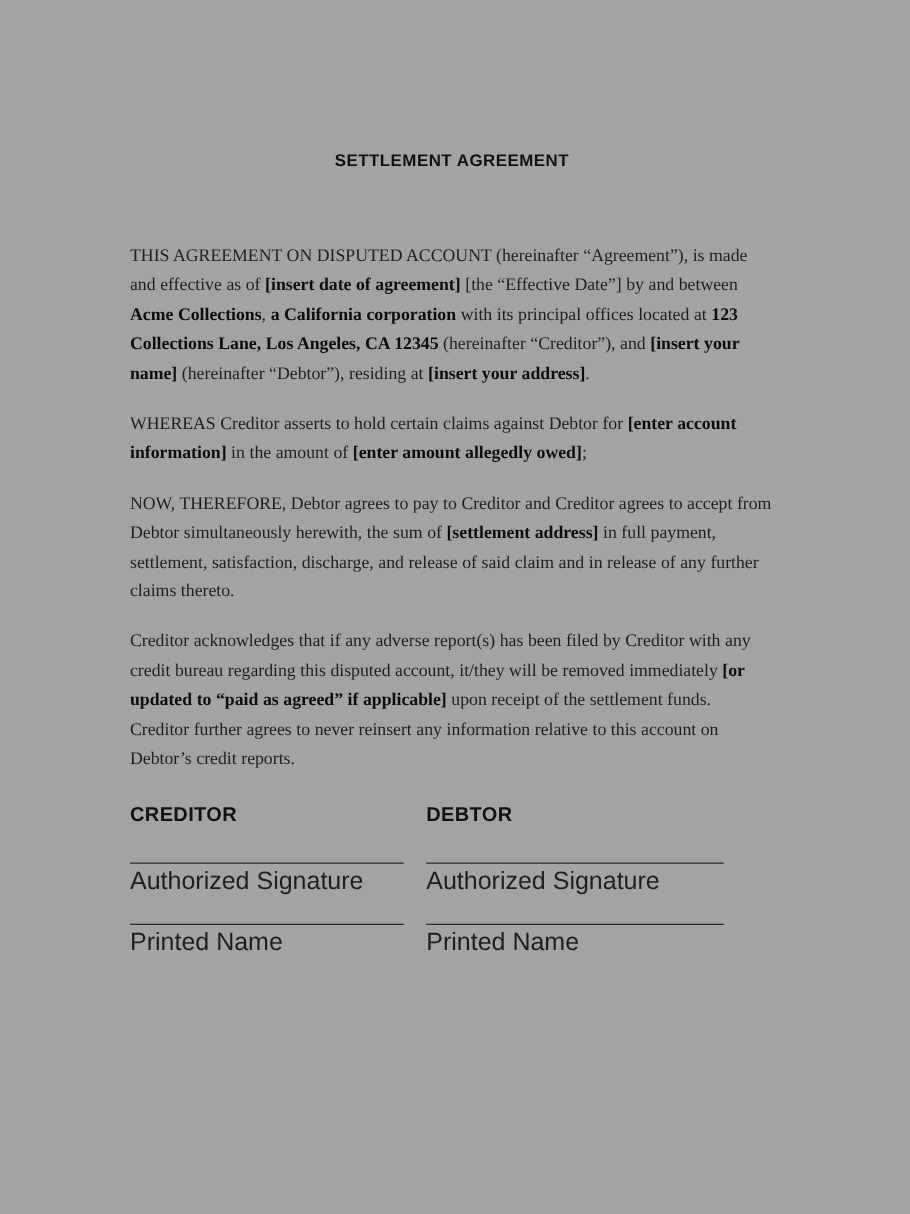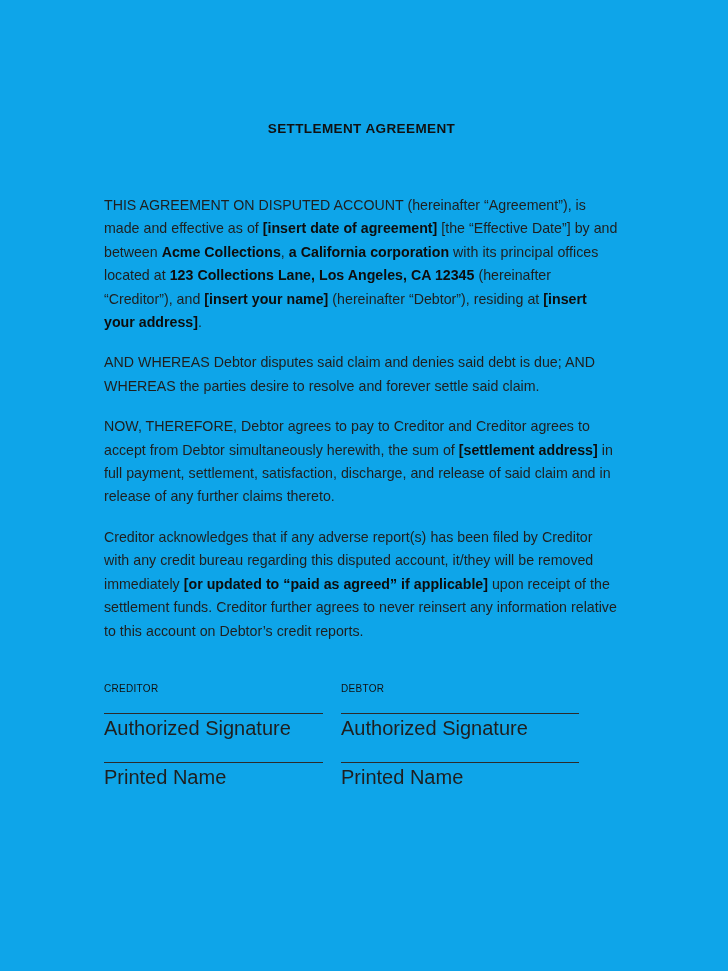--- a/index.html
+++ b/index.html
@@ -14,21 +14,21 @@
     font-family: "Liberation Sans", sans-serif;
     color: #1a1a1a;
     -webkit-font-smoothing: antialiased;
     overflow: hidden;
   }
 
   .page {
     position: relative;
     width: 728px;
     height: 971px;
-    background: #0ea5e9;
+    background: #a3a3a3;
     box-sizing: border-box;
   }
 
   .content {
     position: absolute;
     left: 104px;
     top: 0;
     width: 515px;
   }
 
@@ -38,20 +38,21 @@
     font-weight: bold;
     letter-spacing: 0.4px;
     color: #111111;
     margin: 0;
     padding-top: 121px;
     padding-bottom: 0;
   }
 
   .body-block {
     margin-top: 58px;
+    font-family: Liberation Serif, serif;
   }
 
   p.para {
     font-size: 14.2px;
     line-height: 23.4px;
     margin: 0 0 17px 0;
     color: #1f1f1f;
     text-align: left;
     word-spacing: 0.1px;
   }
@@ -71,23 +72,23 @@
     position: relative;
   }
 
   .sig-headings {
     position: relative;
     height: 26px;
   }
 
   .sig-heading {
     position: absolute;
-    top: 16px;
-    font-size: 10px;
-    font-weight: normal;
+    top: 0;
+    font-size: 16px;
+    font-weight: bold;
     letter-spacing: 0.3px;
     color: #111111;
   }
   .sig-heading.creditor { left: 0px; }
   .sig-heading.debtor { left: 237px; }
 
   .sig-columns {
     position: relative;
     margin-top: 20px;
     height: 140px;
@@ -121,21 +122,21 @@
 </head>
 <body>
 
 <div class="page">
   <div class="content">
 
     <h1 class="doc-title">SETTLEMENT AGREEMENT</h1>
 
     <div class="body-block">
       <p class="para"><span>THIS AGREEMENT ON DISPUTED ACCOUNT (hereinafter “Agreement”), is made and effective as of </span><b>[insert date of agreement]</b><span> [the “Effective Date”] by and between </span><b>Acme Collections</b><span>, </span><b>a California corporation</b><span> with its principal offices located at </span><b>123 Collections Lane, Los Angeles, CA 12345</b><span> (hereinafter “Creditor”), and </span><b>[insert your name]</b><span> (hereinafter “Debtor”), residing at </span><b>[insert your address]</b><span>.</span></p>
-      <p class="para"><span>AND WHEREAS Debtor disputes said claim and denies said debt is due; AND WHEREAS the parties desire to resolve and forever settle said claim.</span></p>
+      <p class="para"><span>WHEREAS Creditor asserts to hold certain claims against Debtor for </span><b>[enter account information]</b><span> in the amount of </span><b>[enter amount allegedly owed]</b><span>;</span></p>
       <p class="para"><span>NOW, THEREFORE, Debtor agrees to pay to Creditor and Creditor agrees to accept from Debtor simultaneously herewith, the sum of </span><b>[settlement address]</b><span> in full payment, settlement, satisfaction, discharge, and release of said claim and in release of any further claims thereto.</span></p>
       <p class="para"><span>Creditor acknowledges that if any adverse report(s) has been filed by Creditor with any credit bureau regarding this disputed account, it/they will be removed immediately </span><b>[or updated to “paid as agreed” if applicable]</b><span> upon receipt of the settlement funds. Creditor further agrees to never reinsert any information relative to this account on Debtor’s credit reports.</span></p>
     </div>
 
     <div class="sig-area">
 
       <div class="sig-headings">
         <div class="sig-heading creditor">CREDITOR</div>
         <div class="sig-heading debtor">DEBTOR</div>
       </div>

